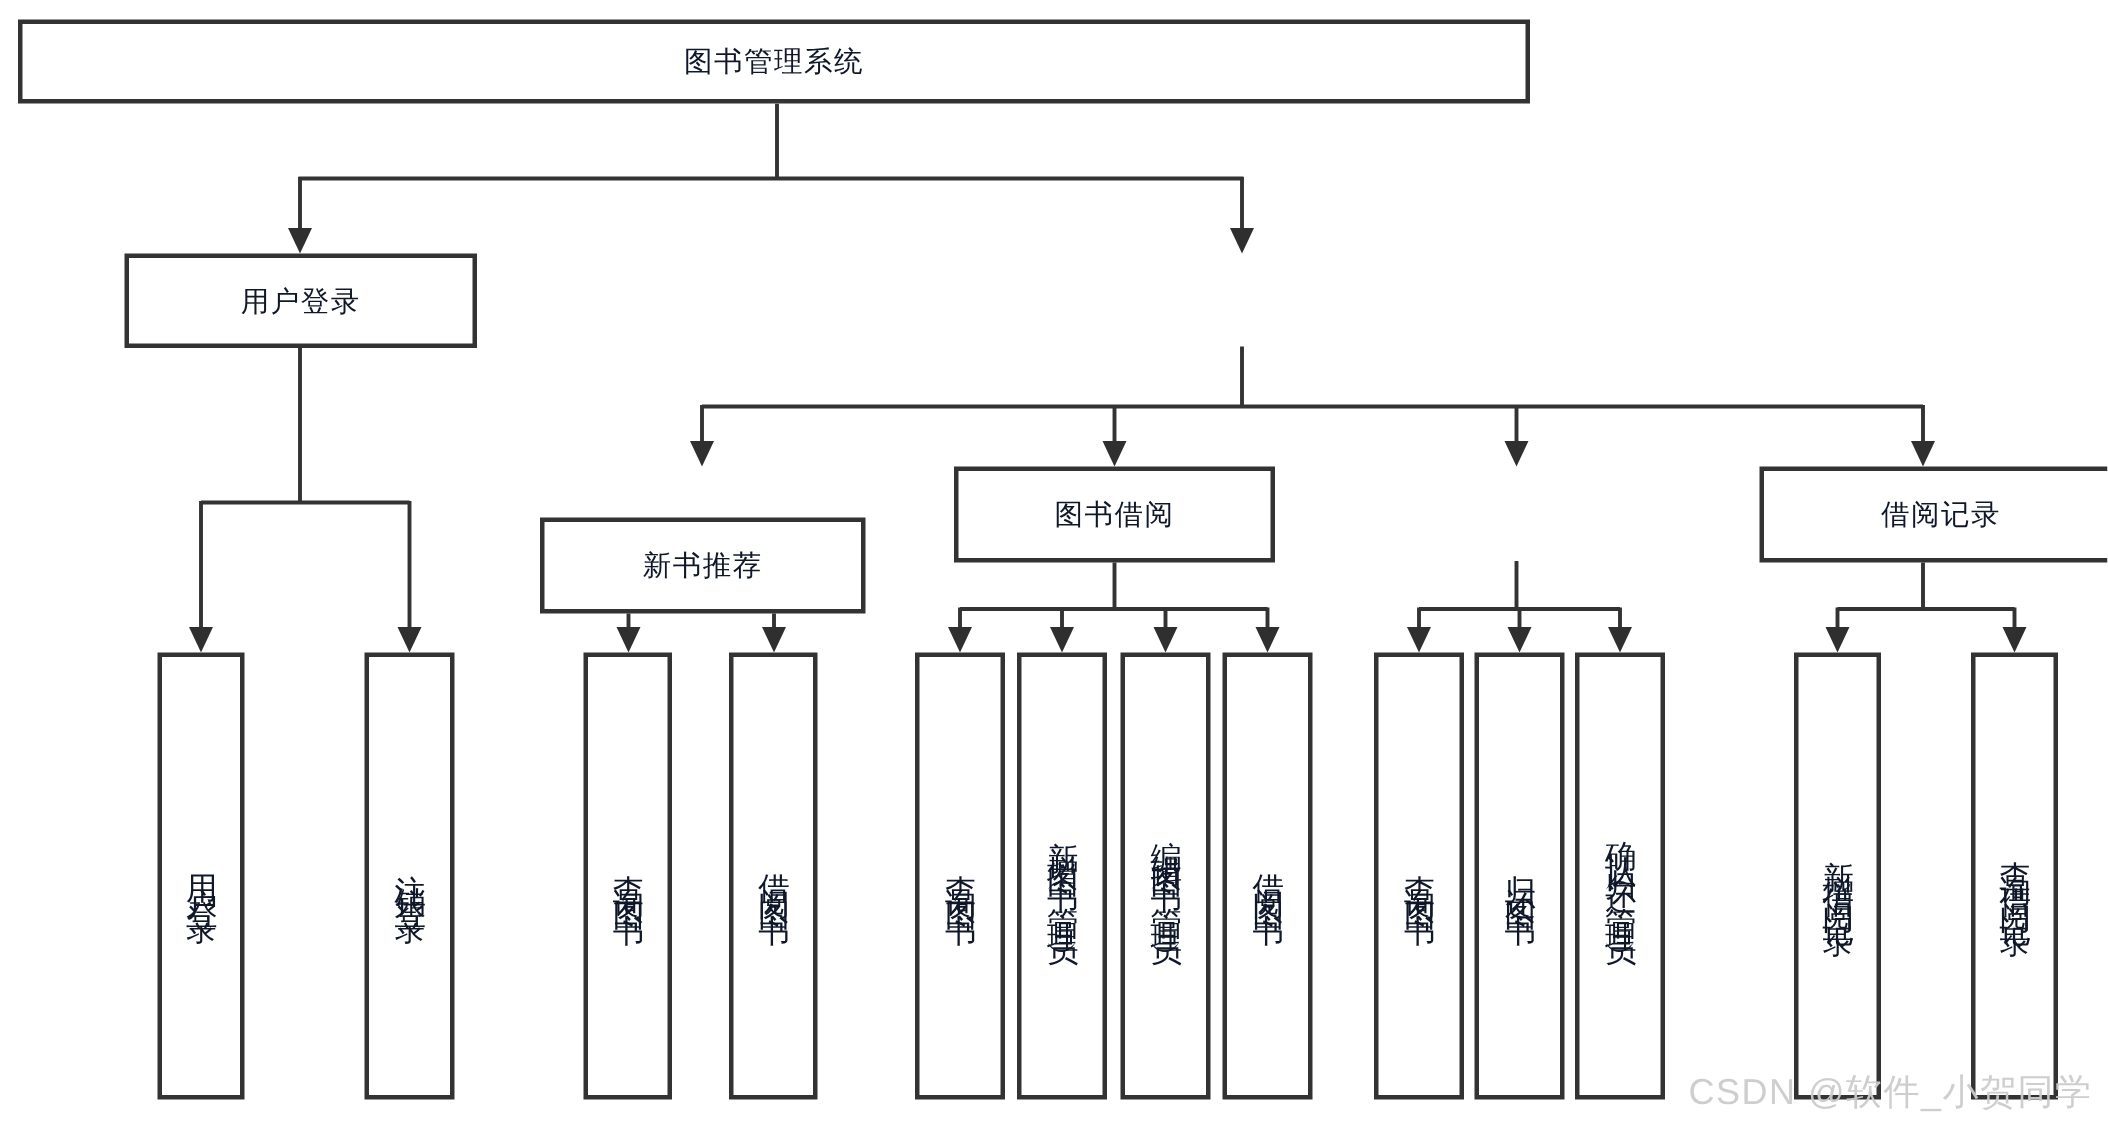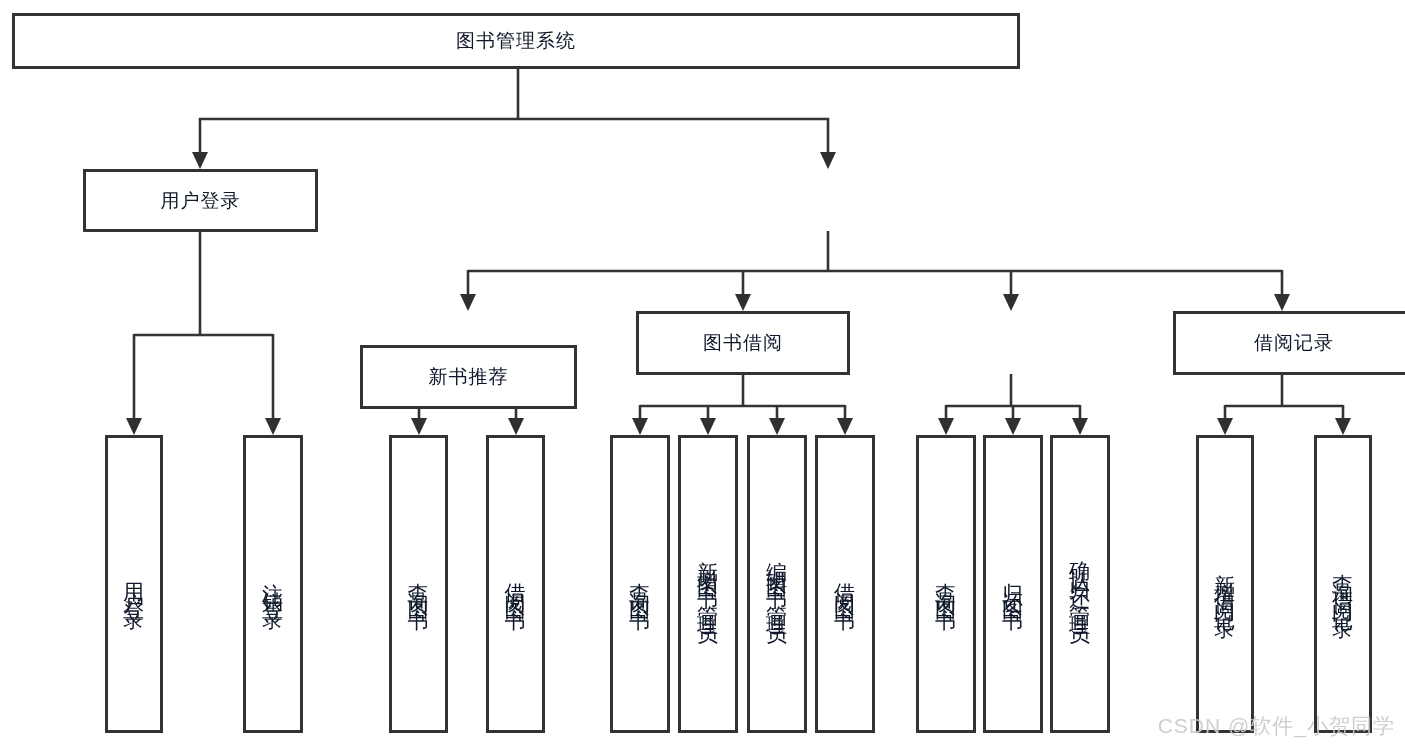--- a/index.html
+++ b/index.html
@@ -33,21 +33,21 @@
     font-size:21px;
     letter-spacing:9px;
     line-height:1;
     padding:6px 0;
   }
   .wm{
     position:absolute;
     right:10px;
     top:712px;
     z-index:5;
-    font-size:21px;
+    font-size:24px;
     color:rgba(203,203,203,0.95);
     letter-spacing:1px;
     white-space:nowrap;
   }
   .c{stroke:#333333;stroke-width:2.6;fill:none;}
   .a{fill:#2f2f2f;stroke:none;}
 </style>
 </head>
 <body>
 

